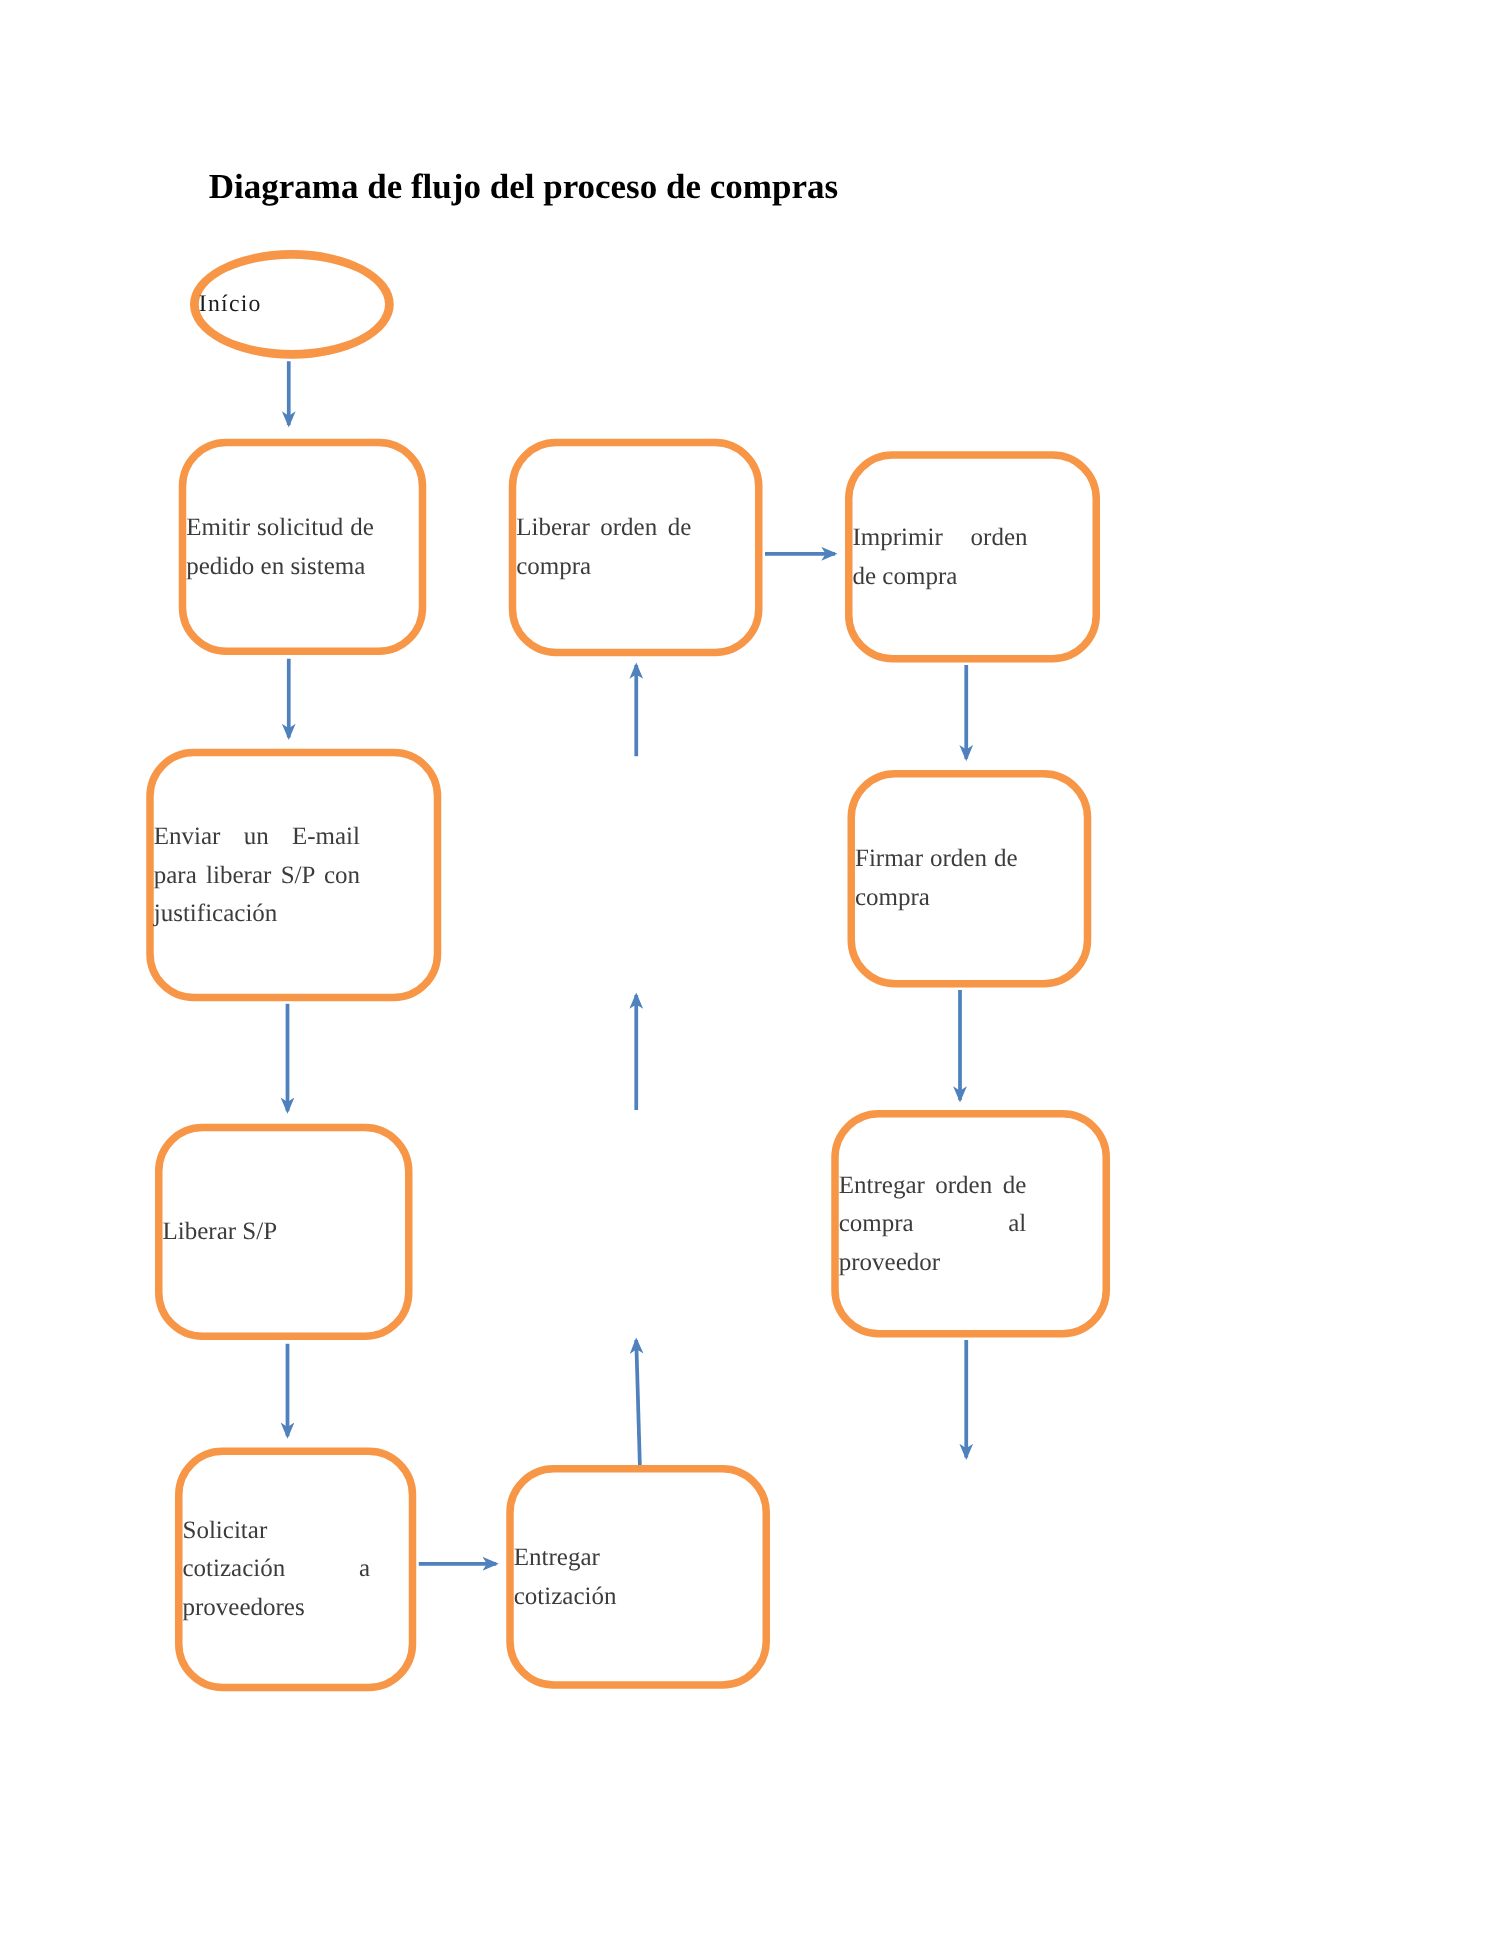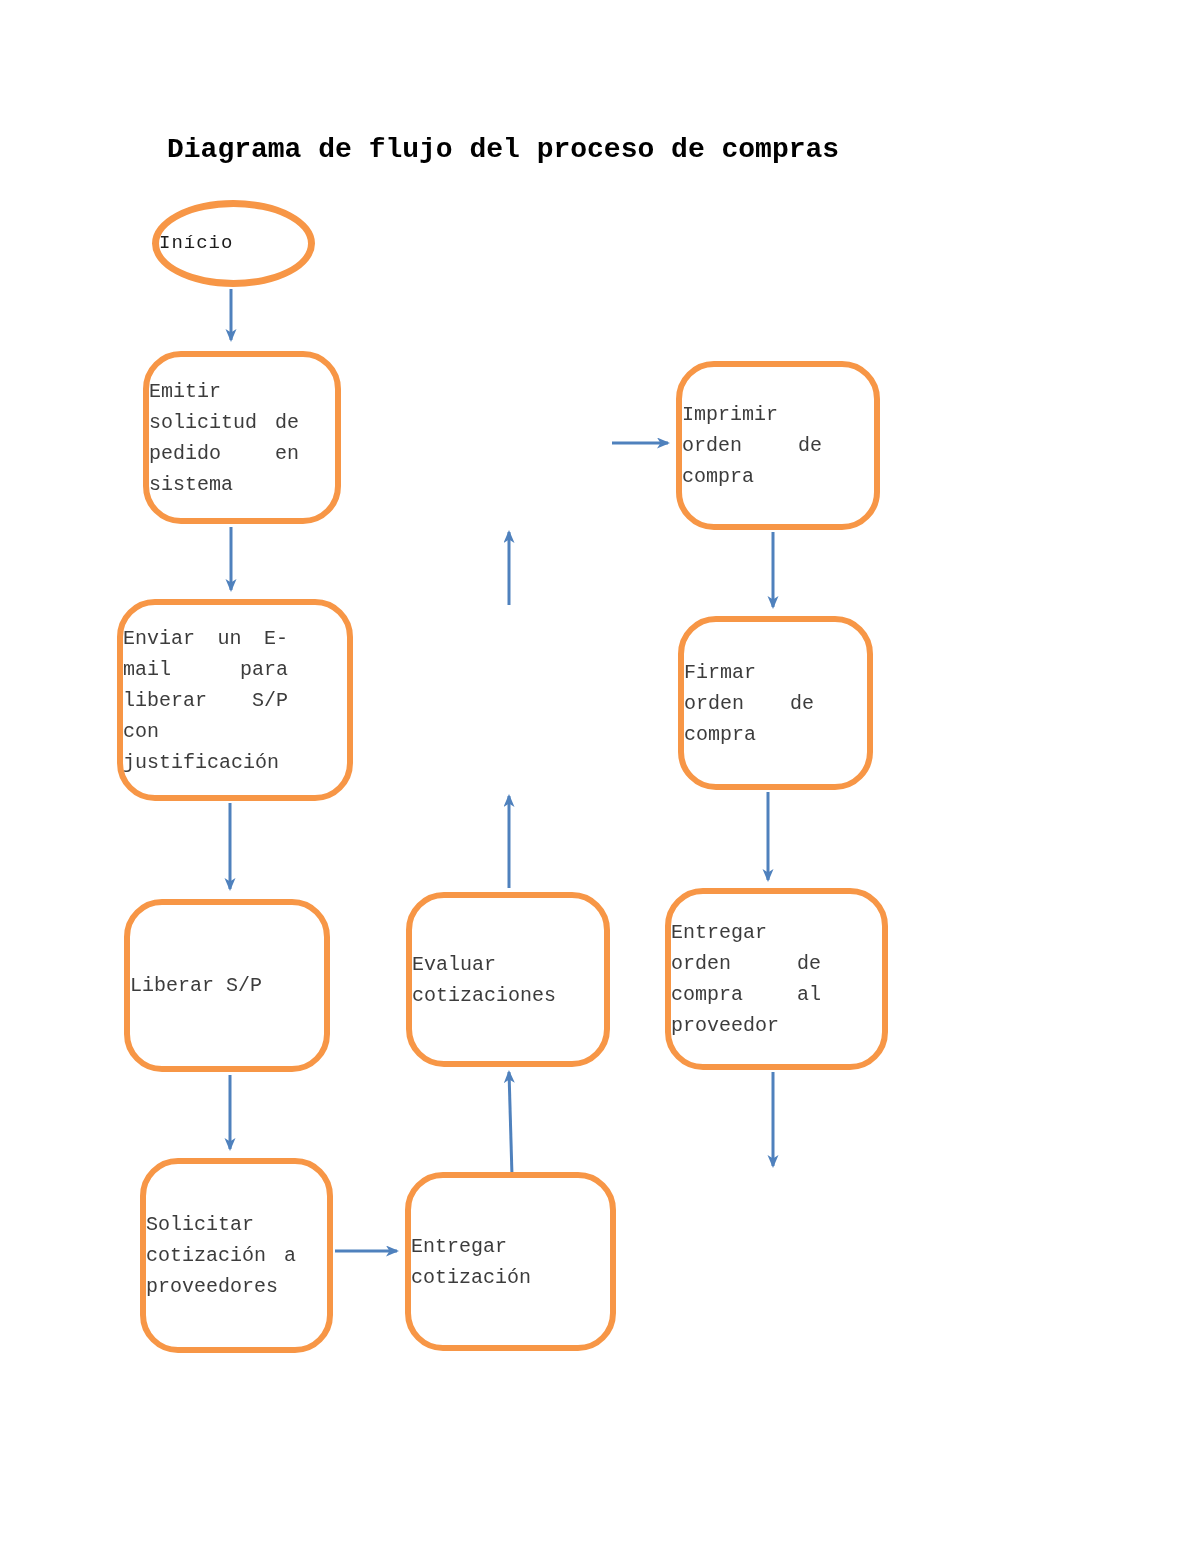--- a/index.html
+++ b/index.html
@@ -6,21 +6,21 @@
     --orange:#F79646;
     --blue:#4F81BD;
     --boxtext:#3C3C3C;
   }
   html,body{margin:0;padding:0;background:#ffffff;}
   .canvas{
     position:relative;
     width:1200px;
     height:1553px;
     background:#ffffff;
-    font-family:Liberation Mono, monospace;
+    font-family:Liberation Serif, serif;
     overflow:hidden;
   }
   .title{
     position:absolute;
     left:167px;
     top:134px;
     font-size:28px;
     font-weight:bold;
     color:#000000;
     white-space:nowrap;
@@ -101,25 +101,25 @@
   </div>
 
   <div class="node" style="left:124px;top:899px;width:206px;height:173px">
     <div class="txt" style="width:150px">Liberar S/P</div>
   </div>
 
   <div class="node" style="left:140px;top:1158px;width:193px;height:195px">
     <div class="txt" style="width:150px">Solicitar cotización a proveedores</div>
   </div>
 
+  <div class="node" style="left:407px;top:351px;width:203px;height:174px">
+    <div class="txt" style="width:140px">Liberar orden de compra</div>
+  </div>
 
 
-  <div class="node" style="left:406px;top:892px;width:204px;height:175px">
-    <div class="txt" style="width:150px">Evaluar cotizaciones</div>
-  </div>
 
   <div class="node" style="left:405px;top:1172px;width:211px;height:179px">
     <div class="txt" style="width:150px">Entregar cotización</div>
   </div>
 
   <div class="node" style="left:676px;top:361px;width:204px;height:169px">
     <div class="txt" style="width:140px">Imprimir orden de compra</div>
   </div>
 
   <div class="node" style="left:678px;top:616px;width:195px;height:174px">

